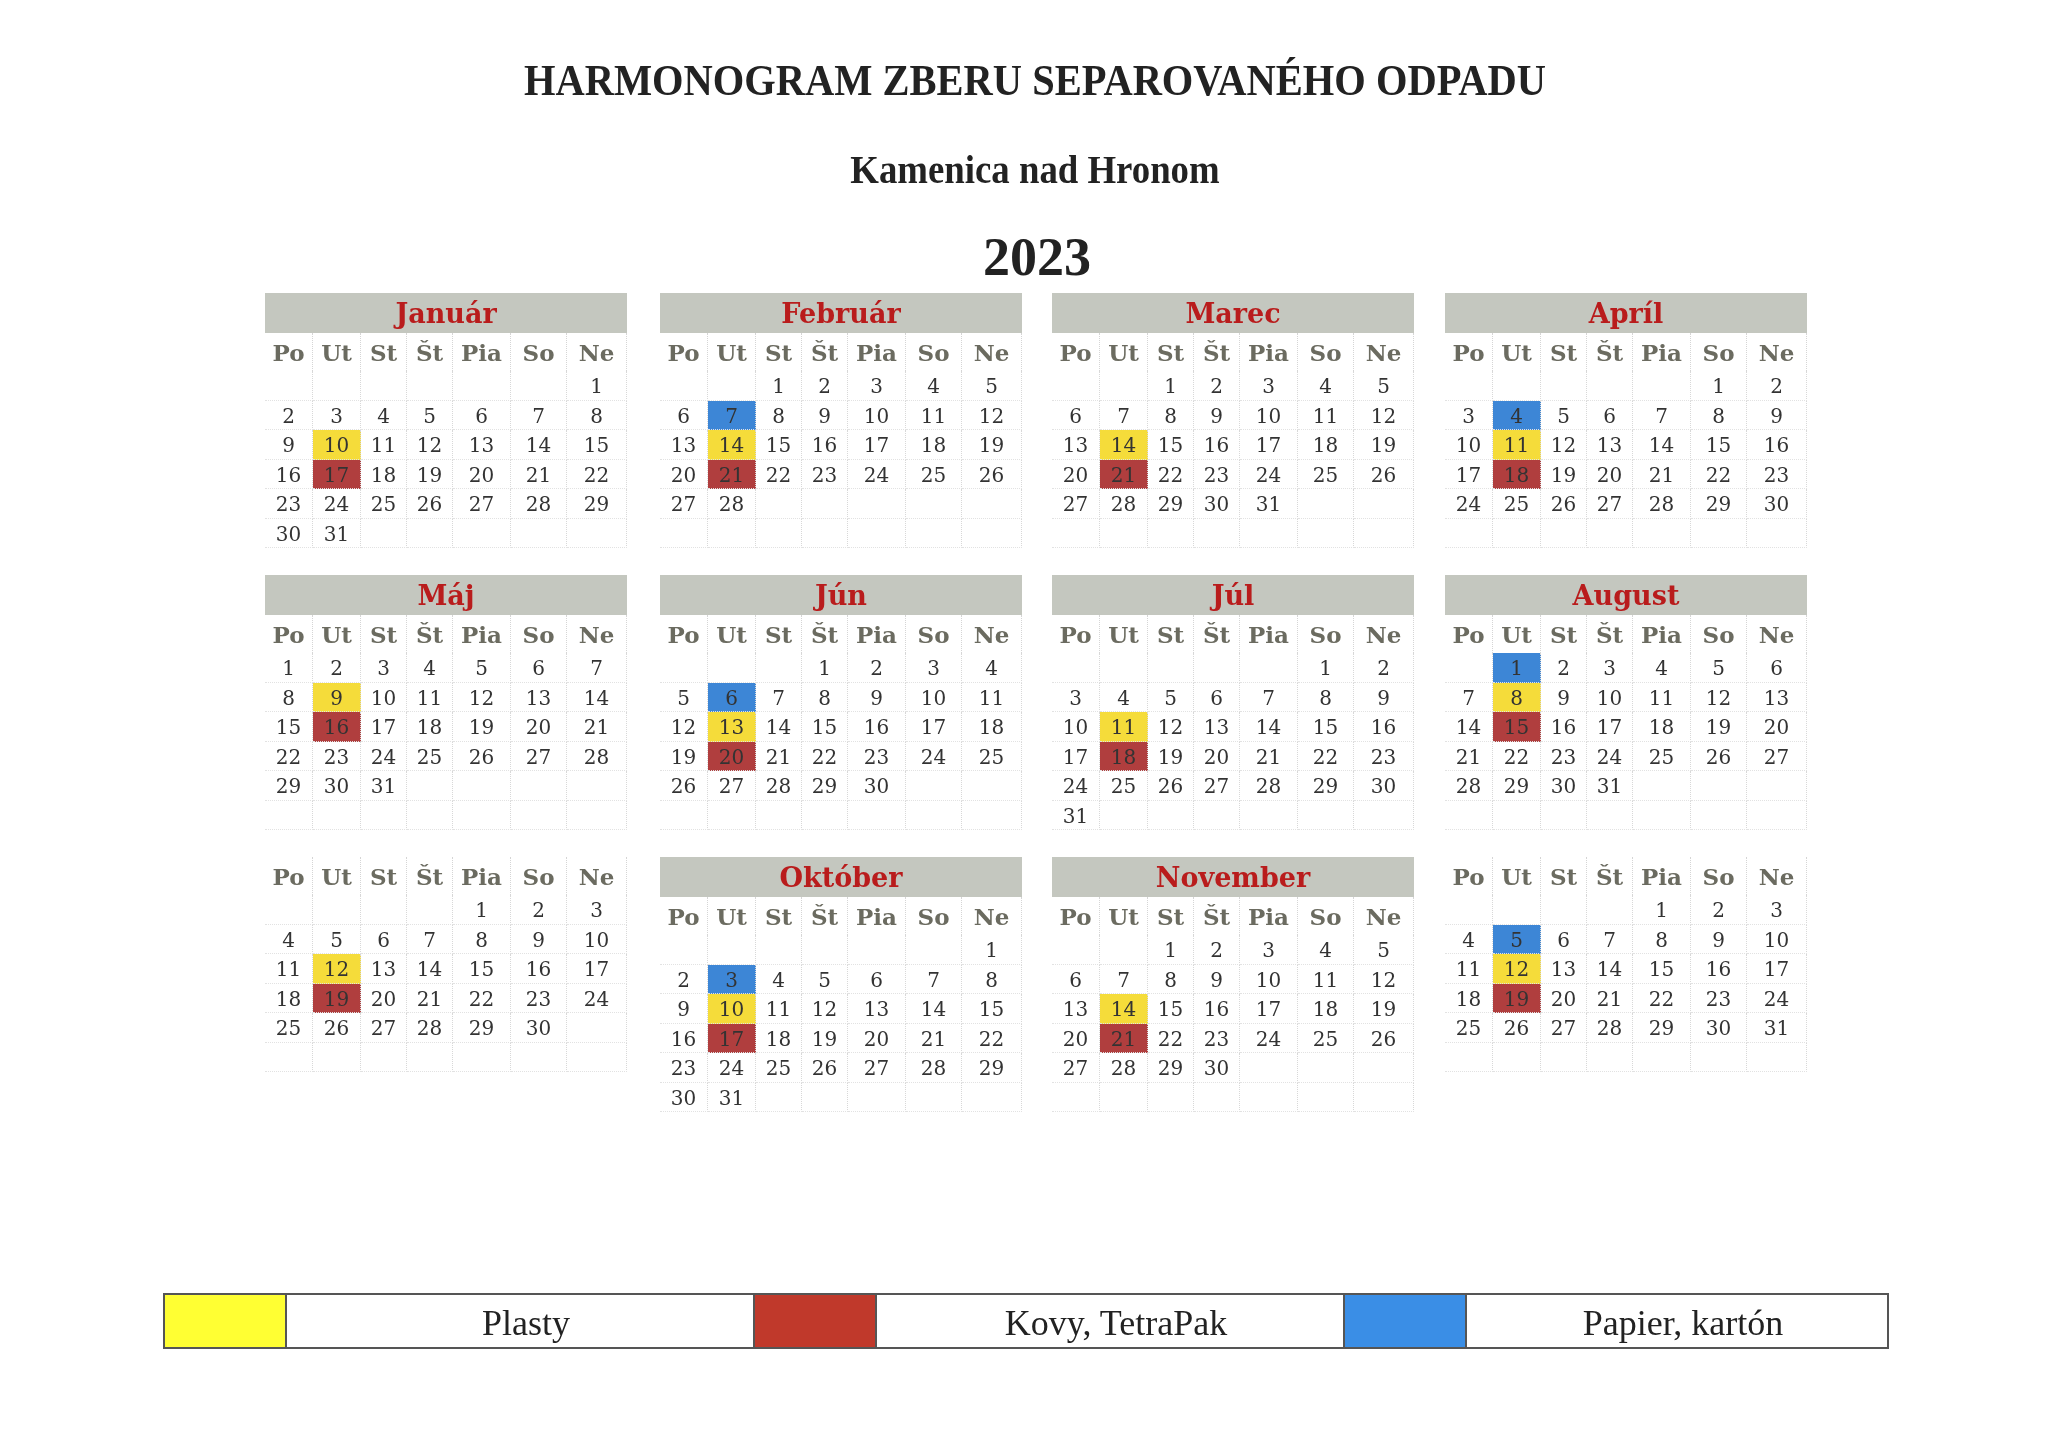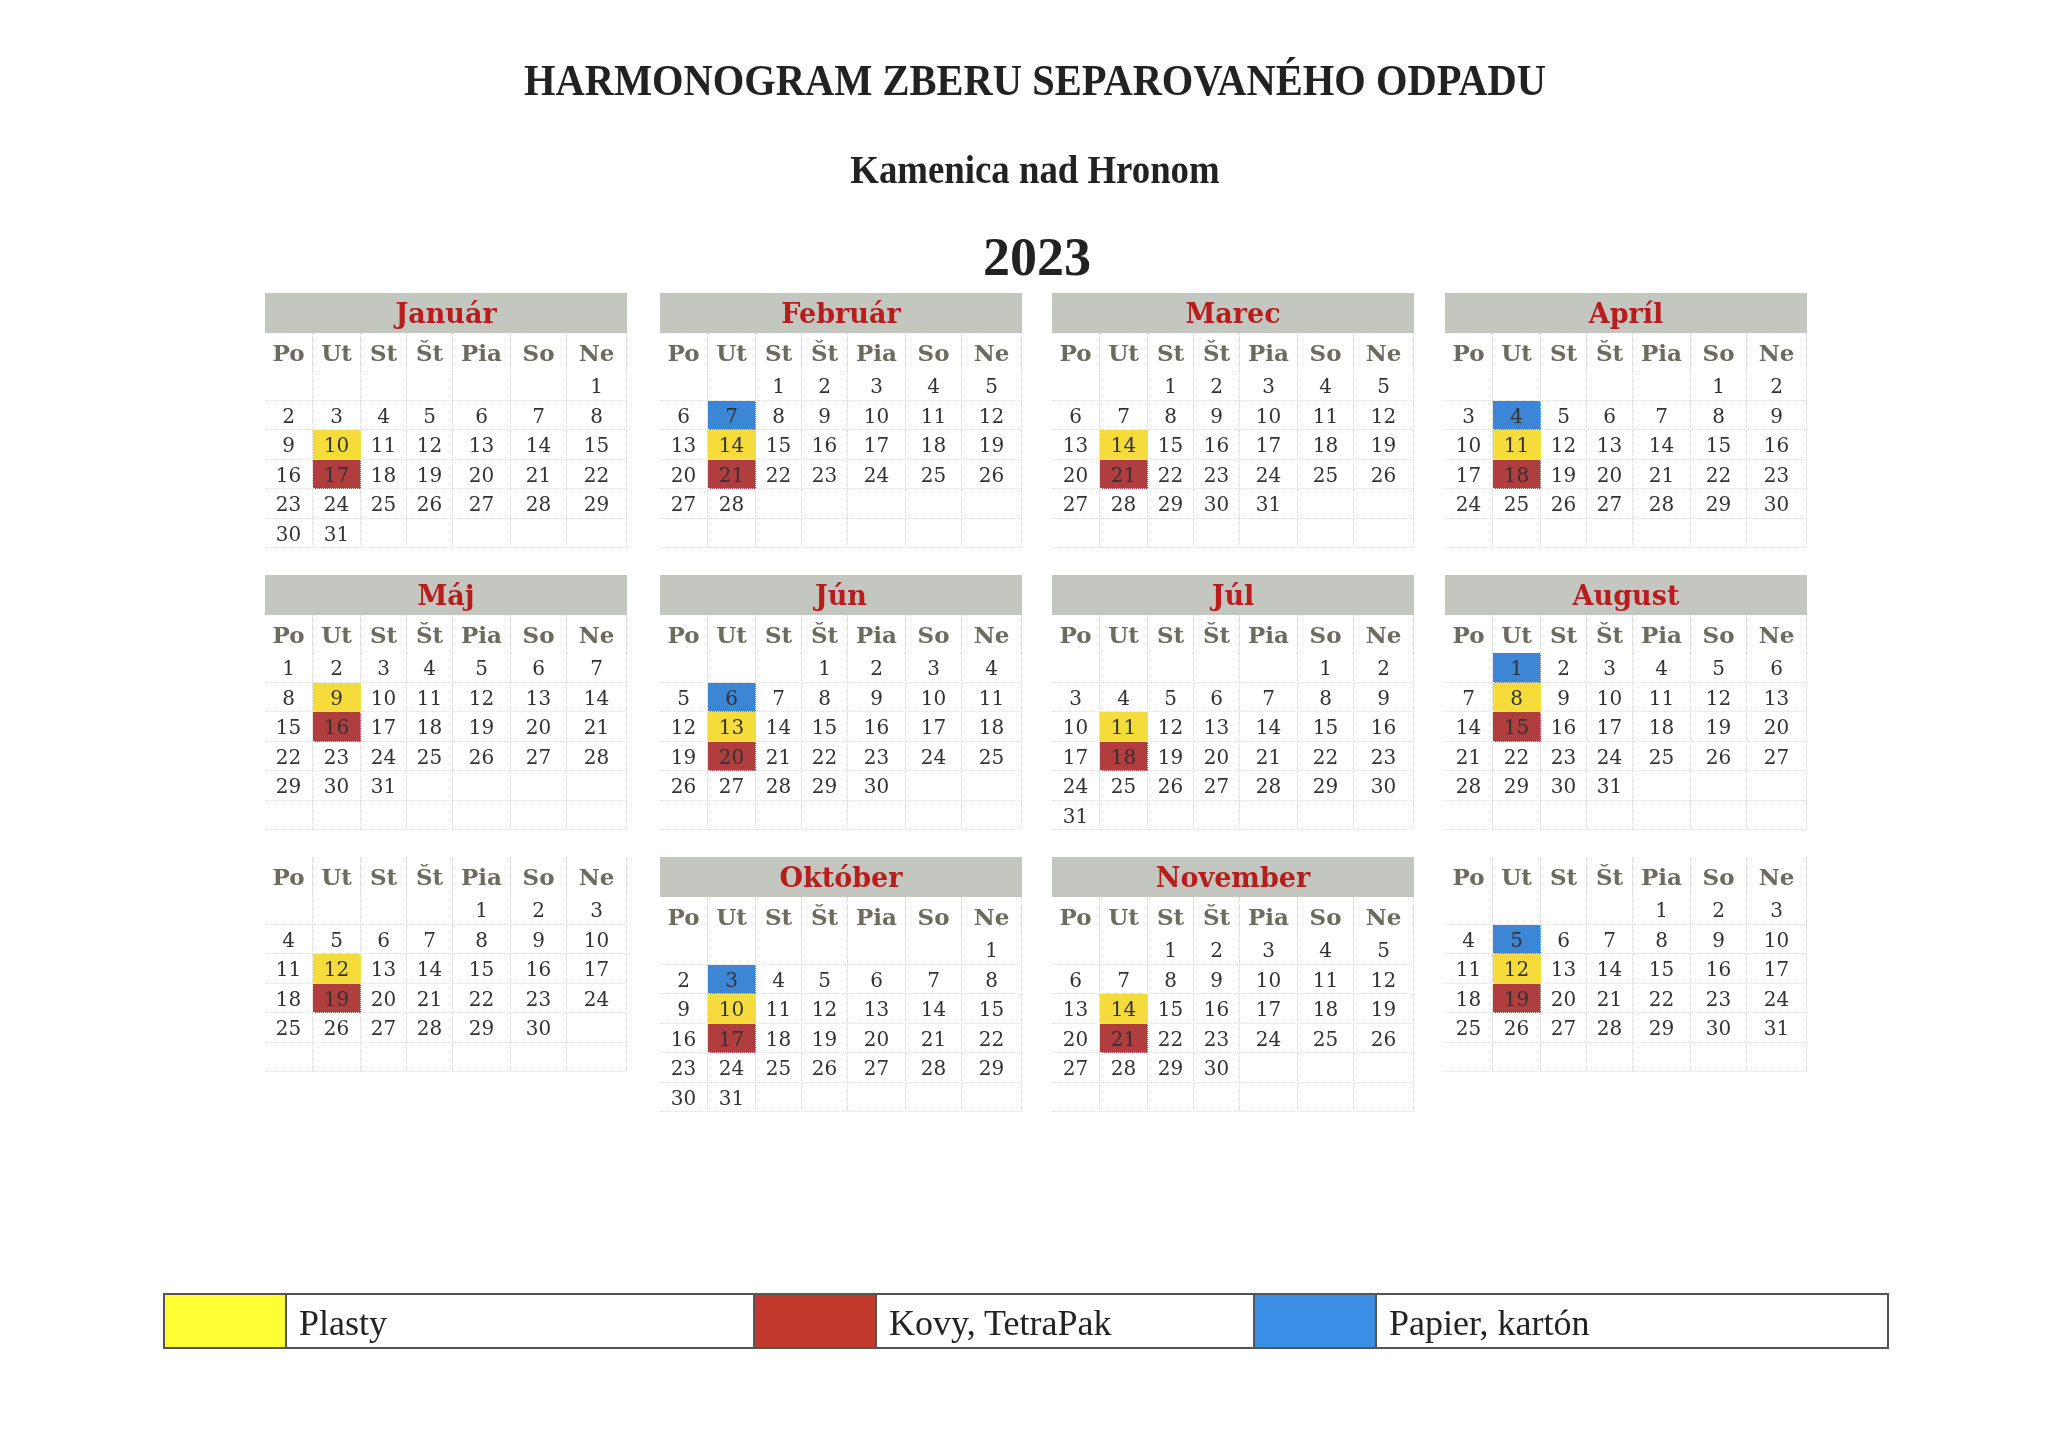--- a/index.html
+++ b/index.html
@@ -11,21 +11,21 @@
   .month-head { height: 40px; background: #c4c7bf; text-align: center; font-family: "DejaVu Serif", serif; font-weight: bold; font-size: 27px; line-height: 42px; color: #b91c1c; }
   .grid { display: grid; grid-template-columns: 48px 48px 46px 46px 58px 56px 60px; }
   .dow { height: 38px; line-height: 40px; text-align: center; font-family: "DejaVu Serif", serif; font-weight: bold; font-size: 23px; color: #6b6b60; border-right: 1px dotted #d5d5d5; }
   .cell { height: 29.5px; line-height: 30px; text-align: center; font-family: "DejaVu Serif", serif; font-size: 20px; color: #333; border-right: 1px dotted #d8d8d8; border-bottom: 1px dotted #e2e2e2; box-sizing: border-box; }
   .cell.c-plasty { background: #f5dc3a; }
   .cell.c-kovy { background: #b03e3e; }
   .cell.c-papier { background: #3d86d6; }
   .legend { position: absolute; left: 163px; top: 1293px; width: 1726px; height: 56px; border: 2px solid #555; display: flex; box-sizing: border-box; }
   .legend-item { display: flex; align-items: stretch; }
   .legend-swatch { width: 120px; border-right: 2px solid #555; }
-  .legend-label { font-family: "Liberation Serif", serif; font-size: 36px; line-height: 56px; padding-left: 12px; color: #222; border-right: 2px solid #555; box-sizing: border-box; }
+  .legend-label { font-family: "Liberation Serif", serif; font-size: 36px; line-height: 56px; padding-left: 12px; color: #222; border-right: 2px solid #555; box-sizing: border-box; text-align: center; }
 </style>
 </head>
 <body>
 
 <div class="title">HARMONOGRAM ZBERU SEPAROVANÉHO ODPADU</div>
 <div class="subtitle">Kamenica nad Hronom</div>
 <div class="year">2023</div>
 
 <div id="calendars">
     <div class="month" style="left: 265px; top: 293px;">
@@ -674,21 +674,21 @@
         <div class="cell"></div>
       </div>
     </div>
   </div>
 
 <div class="legend">
   <div class="legend-item" style="width:590px">
     <div class="legend-swatch" style="background:#ffff33"></div>
     <div class="legend-label" style="flex:1">Plasty</div>
   </div>
-  <div class="legend-item" style="width:500px">
+  <div class="legend-item" style="width:590px">
     <div class="legend-swatch" style="background:#c0392b"></div>
     <div class="legend-label" style="flex:1">Kovy, TetraPak</div>
   </div>
   <div class="legend-item" style="flex:1">
     <div class="legend-swatch" style="background:#3a8ee6"></div>
     <div class="legend-label" style="flex:1;border-right:none">Papier, kartón</div>
   </div>
 </div>
 
 </body></html>

